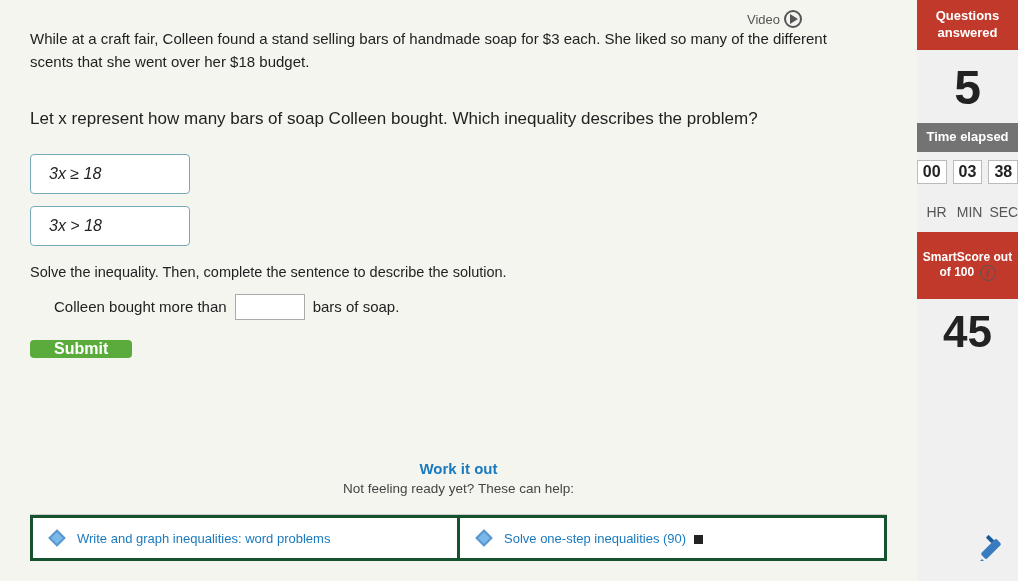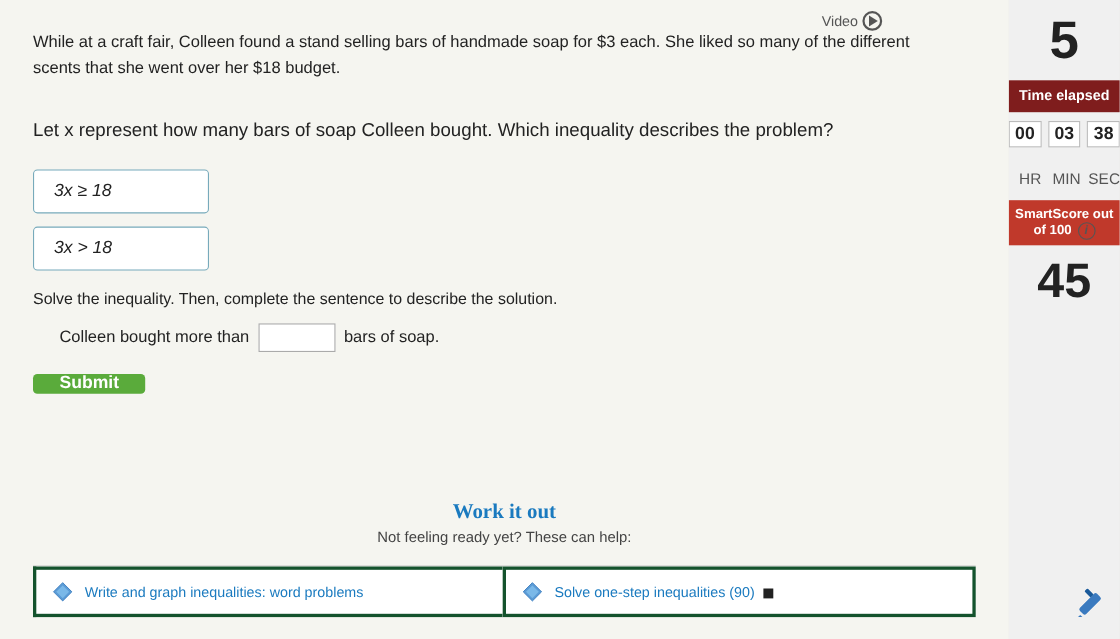--- a/index.html
+++ b/index.html
@@ -44,21 +44,21 @@
 
     .sidebar-count {
       font-size: 48px;
       font-weight: bold;
       color: #222;
       padding: 10px 0 8px 0;
       text-align: center;
     }
 
     .sidebar-time-label {
-      background: #7f1d1d;
+      background: #737373;
       width: 100%;
       text-align: center;
       color: white;
       font-size: 13px;
       font-weight: bold;
       padding: 6px 4px;
       line-height: 1.3;
     }
 
     .sidebar-timer {
@@ -100,21 +100,21 @@
       margin: 0 1px;
     }
 
     .sidebar-smart-label {
       background: #c0392b;
       width: 100%;
       text-align: center;
       color: white;
       font-size: 12px;
       font-weight: bold;
-      padding: 5px 4px;
+      padding: 18px 4px;
       margin-top: 10px;
       line-height: 1.3;
     }
 
     .sidebar-smart-score {
       font-size: 44px;
       font-weight: bold;
       color: #222;
       text-align: center;
       padding: 8px 0 6px 0;
@@ -238,24 +238,23 @@
     }
 
     .work-it-out-section {
       margin-top: auto;
       text-align: center;
       padding-bottom: 8px;
     }
 
     .work-it-out-title {
       color: #1a7abf;
-      font-size: 19px;
+      font-size: 15px;
       font-weight: bold;
       margin-bottom: 4px;
-      font-family: Liberation Serif, serif;
     }
 
     .not-ready-text {
       font-size: 13.5px;
       color: #444;
       margin-bottom: 10px;
     }
 
     .help-links-row {
       display: flex;
@@ -370,20 +369,21 @@
       <span>
         <span>Solve one-step inequalities (90)</span>
         <span class="black-square"></span>
       </span>
     </div>
   </div>
 
 </div>
 
 <div class="sidebar">
+  <div class="sidebar-header">Questions answered</div>
   <div class="sidebar-count">5</div>
 
   <div class="sidebar-time-label">Time elapsed</div>
 
   <div class="sidebar-timer">
     <div class="timer-unit">
       <div class="timer-value">00</div>
       <div class="timer-label">HR</div>
     </div>
     <div class="timer-sep"></div>

